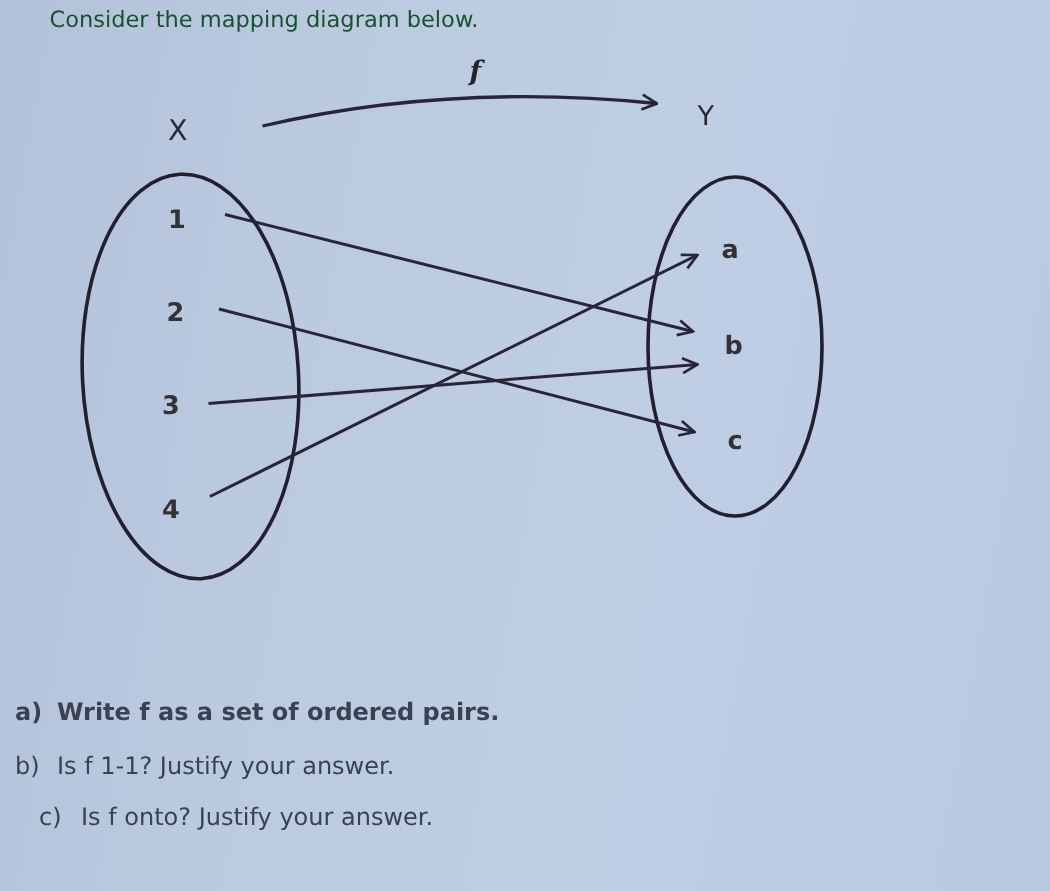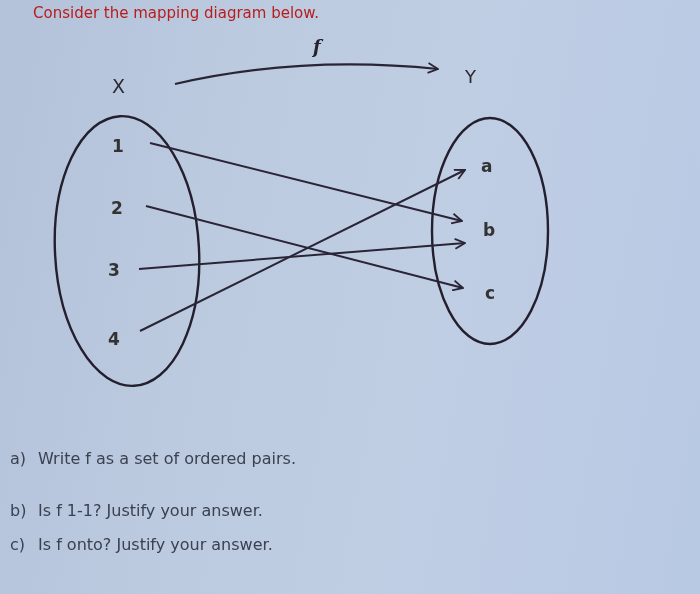--- a/index.html
+++ b/index.html
@@ -4,32 +4,32 @@
 <style>
   html, body { margin: 0; padding: 0; }
   body {
     width: 700px; height: 594px; overflow: hidden;
     background: linear-gradient(100deg, #b3c2d9 0%, #bccae0 30%, #c0cee4 60%, #b8c9e4 100%);
     font-family: "DejaVu Sans", sans-serif;
     position: relative;
   }
   .prompt {
     position: absolute; left: 33px; top: 4px;
-    font-size: 15px; color: #b91c1c; letter-spacing: 0px;
+    font-size: 15px; color: #14532d; letter-spacing: 0px;
   }
   .diagram { position: absolute; left: 0; top: 0; }
   .questions { position: absolute; left: 10px; top: 449px; }
   .q {
     position: absolute; left: 0; white-space: nowrap;
     font-size: 16px; color: #3a4150;
   }
   .q .lbl { display: inline-block; width: 28px; }
-  .q1 { top: 0px; }
+  .q1 { top: 16px; font-weight: bold; }
   .q2 { top: 52px; }
-  .q3 { top: 86px; }
+  .q3 { top: 86px; margin-left: 16px; }
 </style>
 </head>
 <body>
 
 <div class="prompt">Consider the mapping diagram below.</div>
 
 <svg class="diagram" width="700" height="430" viewBox="0 0 700 430">
   <defs>
     <marker id="arrow" viewBox="0 0 12 12" refX="11" refY="6" markerWidth="12" markerHeight="12" markerUnits="userSpaceOnUse" orient="auto">
       <path d="M1,1 L11,6 L1,11" fill="none" stroke="#2a2536" stroke-width="1.8"></path>

